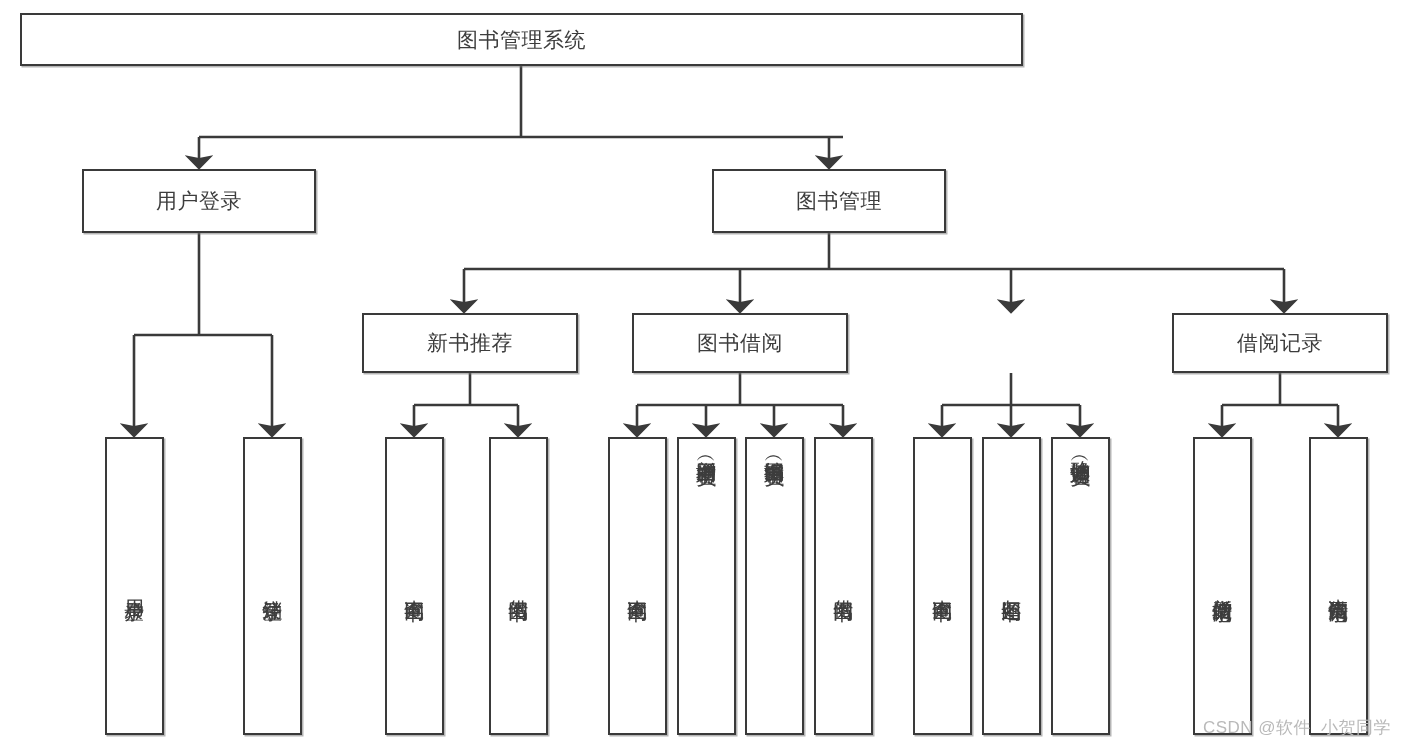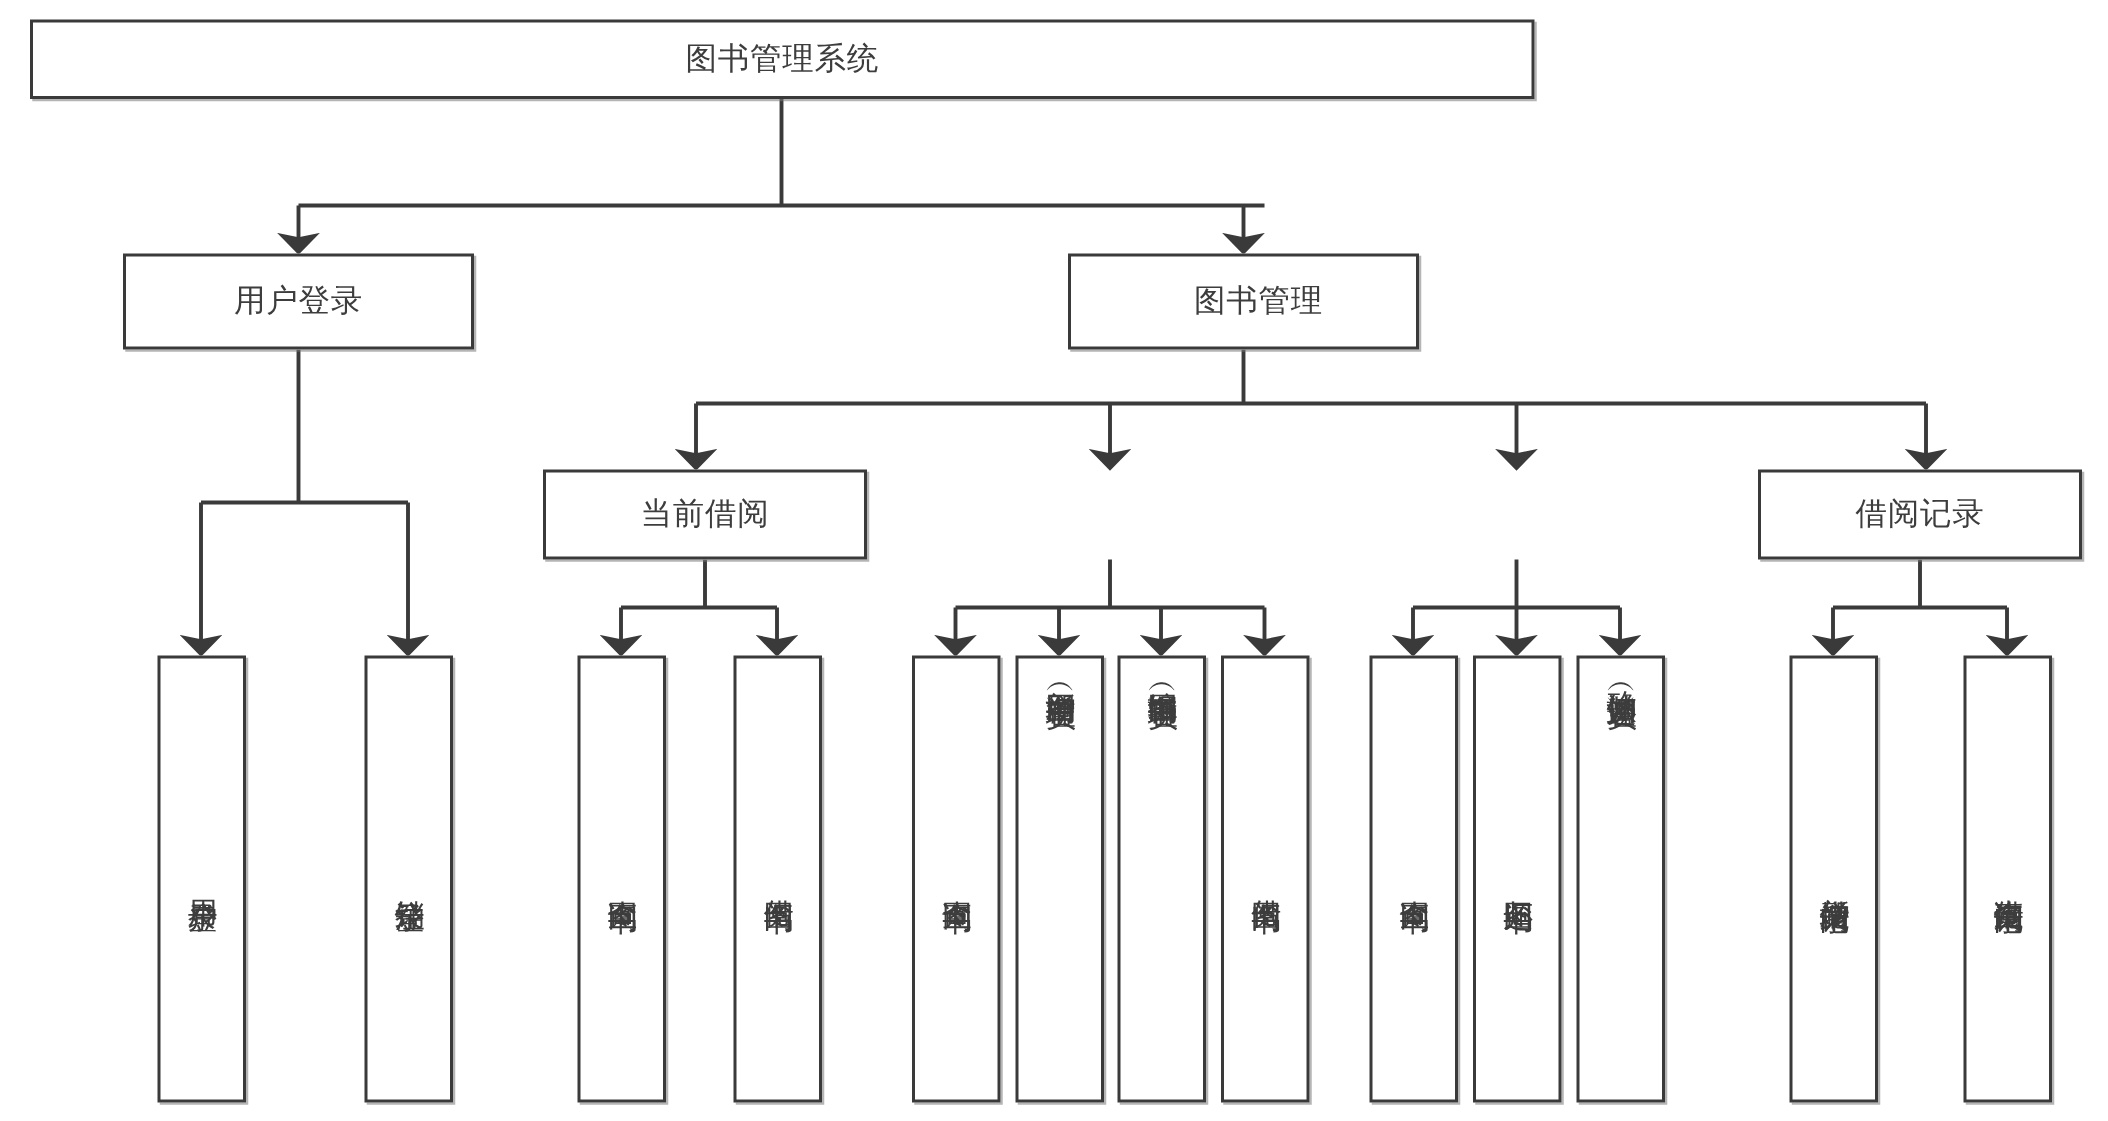--- a/index.html
+++ b/index.html
@@ -135,21 +135,24 @@
   </div>
 
   <div class="node-box" style="left:82px; top:169px; width:234px; height:64px;">
     <span class="node-label-h">用户登录</span>
   </div>
   <div class="node-box" style="left:712px; top:169px; width:234px; height:64px;padding-left:20px;">
     <span class="node-label-h">图书管理</span>
   </div>
 
   <div class="node-box" style="left:362px; top:313px; width:216px; height:60px;">
-    <span class="node-label-h">当前借阅</span>
+    <span class="node-label-h">新书推荐</span>
+  </div>
+  <div class="node-box" style="left:632px; top:313px; width:216px; height:60px;">
+    <span class="node-label-h">图书借阅</span>
   </div>
   <div class="node-box" style="left:1172px; top:313px; width:216px; height:60px;">
     <span class="node-label-h">借阅记录</span>
   </div>
 
   <div class="node-box leaf mid-anchor" style="left:105px; top:437px; width:59px; height:298px;">
     <span class="node-label-v">用户登录</span>
   </div>
   <div class="node-box leaf mid-anchor" style="left:243px; top:437px; width:59px; height:298px;">
     <span class="node-label-v">注销登录</span>
@@ -185,14 +188,15 @@
     <span class="node-label-v">确认归还（管理员）</span>
   </div>
 
   <div class="node-box leaf mid-anchor" style="left:1193px; top:437px; width:59px; height:298px;">
     <span class="node-label-v">新增借阅记录</span>
   </div>
   <div class="node-box leaf mid-anchor" style="left:1309px; top:437px; width:59px; height:298px;">
     <span class="node-label-v">查询借阅记录</span>
   </div>
 
+  <div class="watermark">CSDN @软件_小贺同学</div>
 
 </div>
 
 </body></html>

